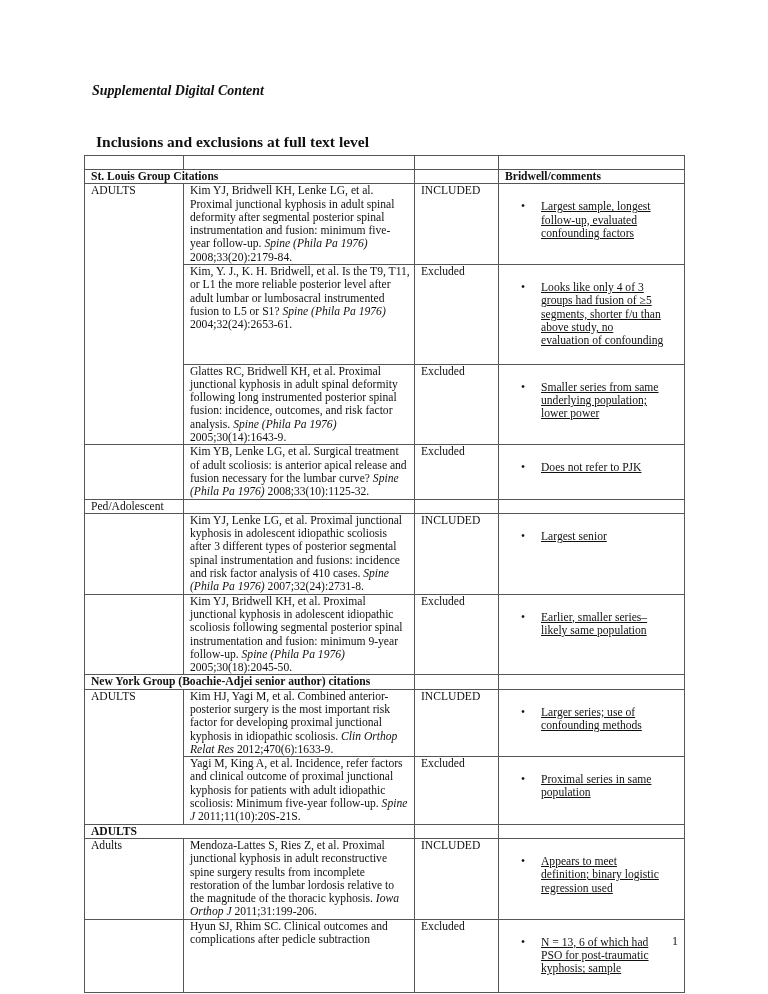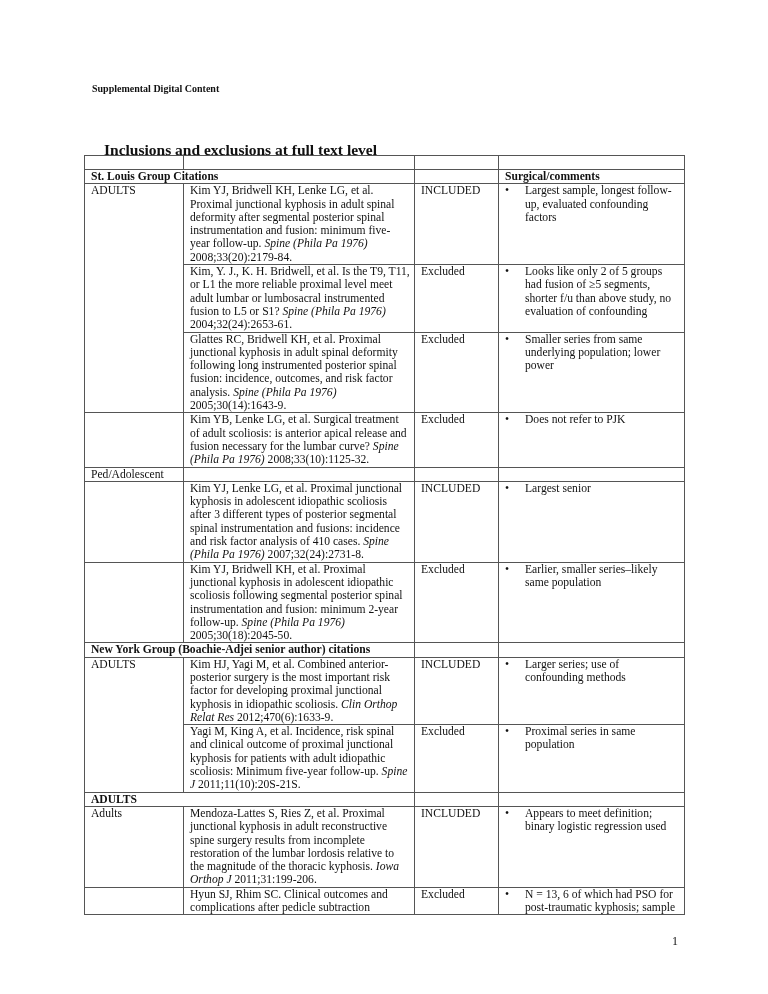--- a/index.html
+++ b/index.html
@@ -3,25 +3,25 @@
 <meta charset="utf-8">
 <style>
   html, body { margin: 0; padding: 0; background: #ffffff; }
   body {
     width: 768px; height: 994px; position: relative; overflow: hidden;
     font-family: "Liberation Serif", "DejaVu Serif", serif;
     color: #111;
   }
   .h1 {
     position: absolute; left: 92px; top: 83px;
-    font-size: 10px; font-weight: bold; margin: 0;
+    font-size: 14px; font-weight: bold; margin: 0; font-style: italic;
   }
   .h2 {
     position: absolute; left: 92px; top: 129px;
-    font-size: 15.5px; font-weight: bold; margin: 12px;
+    font-size: 15.5px; font-weight: bold; margin: 4px;
   }
   table.tbl {
     position: absolute; left: 84px; top: 155px;
     border-collapse: collapse;
     table-layout: fixed;
     width: 600px;
     font-size: 11.6px;
     line-height: 13.3px;
   }
   table.tbl td {
@@ -29,21 +29,21 @@
     vertical-align: top;
     padding: 0 4px 0 6px;
     overflow: hidden;
   }
   col.c1 { width: 99px; }
   col.c2 { width: 231px; }
   col.c3 { width: 84px; }
   col.c4 { width: 186px; }
   tr.blank td { height: 13px; }
   .bold { font-weight: bold; }
-  ul.bul { margin: 0; padding: 0 0 0 0; list-style: none; }
+  ul.bul { margin: 16px; padding: 0 0 0 0; list-style: none; text-decoration: underline; }
   ul.bul li { position: relative; padding-left: 20px; }
   ul.bul li::before {
     content: "\2022"; position: absolute; left: 0; top: 0;
   }
   .cite em { font-style: italic; }
   .page-num {
     position: absolute; left: 672px; top: 934px; font-size: 12px;
   }
   .cutoff { height: 26px; }
 </style>
@@ -64,39 +64,39 @@
     <tr class="blank">
       <td></td>
       <td></td>
       <td></td>
       <td></td>
     </tr>
 
     <tr>
       <td colspan="2" class="bold">St. Louis Group Citations</td>
       <td></td>
-      <td class="bold">Surgical/comments</td>
+      <td class="bold">Bridwell/comments</td>
     </tr>
 
     <tr>
       <td rowspan="3">ADULTS</td>
       <td class="cite"><span>Kim YJ, Bridwell KH, Lenke LG, et al. Proximal junctional kyphosis in adult spinal deformity after segmental posterior spinal instrumentation and fusion: minimum five-year follow-up. </span><em>Spine (Phila Pa 1976)</em><span> 2008;33(20):2179-84.</span></td>
       <td>INCLUDED</td>
       <td>
           <ul class="bul">
             <li>Largest sample, longest follow-up, evaluated confounding factors</li>
           </ul>
         </td>
     </tr>
     <tr>
-      <td class="cite"><span>Kim, Y. J., K. H. Bridwell, et al. Is the T9, T11, or L1 the more reliable proximal level meet adult lumbar or lumbosacral instrumented fusion to L5 or S1? </span><em>Spine (Phila Pa 1976)</em><span> 2004;32(24):2653-61.</span></td>
+      <td class="cite"><span>Kim, Y. J., K. H. Bridwell, et al. Is the T9, T11, or L1 the more reliable posterior level after adult lumbar or lumbosacral instrumented fusion to L5 or S1? </span><em>Spine (Phila Pa 1976)</em><span> 2004;32(24):2653-61.</span></td>
       <td>Excluded</td>
       <td>
           <ul class="bul">
-            <li>Looks like only 2 of 5 groups had fusion of ≥5 segments, shorter f/u than above study, no evaluation of confounding</li>
+            <li>Looks like only 4 of 3 groups had fusion of ≥5 segments, shorter f/u than above study, no evaluation of confounding</li>
           </ul>
         </td>
     </tr>
     <tr>
       <td class="cite"><span>Glattes RC, Bridwell KH, et al. Proximal junctional kyphosis in adult spinal deformity following long instrumented posterior spinal fusion: incidence, outcomes, and risk factor analysis. </span><em>Spine (Phila Pa 1976)</em><span> 2005;30(14):1643-9.</span></td>
       <td>Excluded</td>
       <td>
           <ul class="bul">
             <li>Smaller series from same underlying population; lower power</li>
           </ul>
@@ -125,21 +125,21 @@
       <td class="cite"><span>Kim YJ, Lenke LG, et al. Proximal junctional kyphosis in adolescent idiopathic scoliosis after 3 different types of posterior segmental spinal instrumentation and fusions: incidence and risk factor analysis of 410 cases. </span><em>Spine (Phila Pa 1976)</em><span> 2007;32(24):2731-8.</span></td>
       <td>INCLUDED</td>
       <td>
           <ul class="bul">
             <li>Largest senior</li>
           </ul>
         </td>
     </tr>
     <tr>
       <td></td>
-      <td class="cite"><span>Kim YJ, Bridwell KH, et al. Proximal junctional kyphosis in adolescent idiopathic scoliosis following segmental posterior spinal instrumentation and fusion: minimum 2-year follow-up. </span><em>Spine (Phila Pa 1976)</em><span> 2005;30(18):2045-50.</span></td>
+      <td class="cite"><span>Kim YJ, Bridwell KH, et al. Proximal junctional kyphosis in adolescent idiopathic scoliosis following segmental posterior spinal instrumentation and fusion: minimum 9-year follow-up. </span><em>Spine (Phila Pa 1976)</em><span> 2005;30(18):2045-50.</span></td>
       <td>Excluded</td>
       <td>
           <ul class="bul">
             <li>Earlier, smaller series–likely same population</li>
           </ul>
         </td>
     </tr>
 
     <tr>
       <td colspan="2" class="bold">New York Group (Boachie-Adjei senior author) citations</td>
@@ -150,21 +150,21 @@
       <td rowspan="2">ADULTS</td>
       <td class="cite"><span>Kim HJ, Yagi M, et al. Combined anterior-posterior surgery is the most important risk factor for developing proximal junctional kyphosis in idiopathic scoliosis. </span><em>Clin Orthop Relat Res</em><span> 2012;470(6):1633-9.</span></td>
       <td>INCLUDED</td>
       <td>
           <ul class="bul">
             <li>Larger series; use of confounding methods</li>
           </ul>
         </td>
     </tr>
     <tr>
-      <td class="cite"><span>Yagi M, King A, et al. Incidence, risk spinal and clinical outcome of proximal junctional kyphosis for patients with adult idiopathic scoliosis: Minimum five-year follow-up. </span><em>Spine J</em><span> 2011;11(10):20S-21S.</span></td>
+      <td class="cite"><span>Yagi M, King A, et al. Incidence, refer factors and clinical outcome of proximal junctional kyphosis for patients with adult idiopathic scoliosis: Minimum five-year follow-up. </span><em>Spine J</em><span> 2011;11(10):20S-21S.</span></td>
       <td>Excluded</td>
       <td>
           <ul class="bul">
             <li>Proximal series in same population</li>
           </ul>
         </td>
     </tr>
 
     <tr>
       <td colspan="2" class="bold">ADULTS</td>

